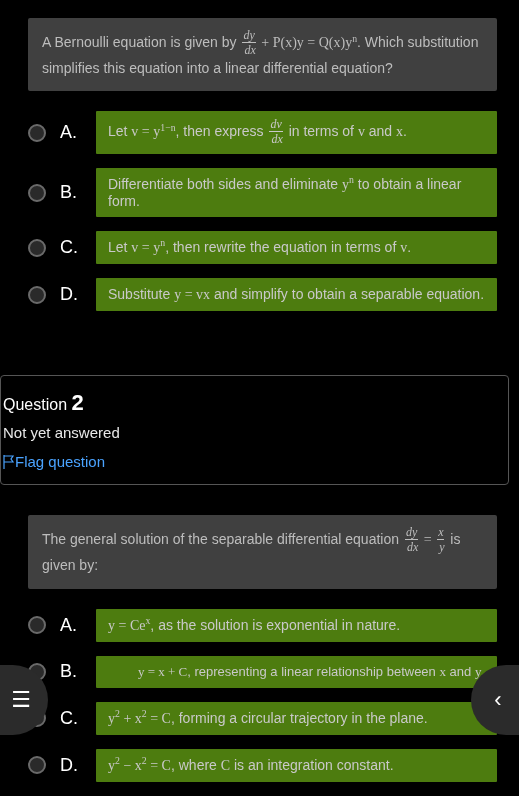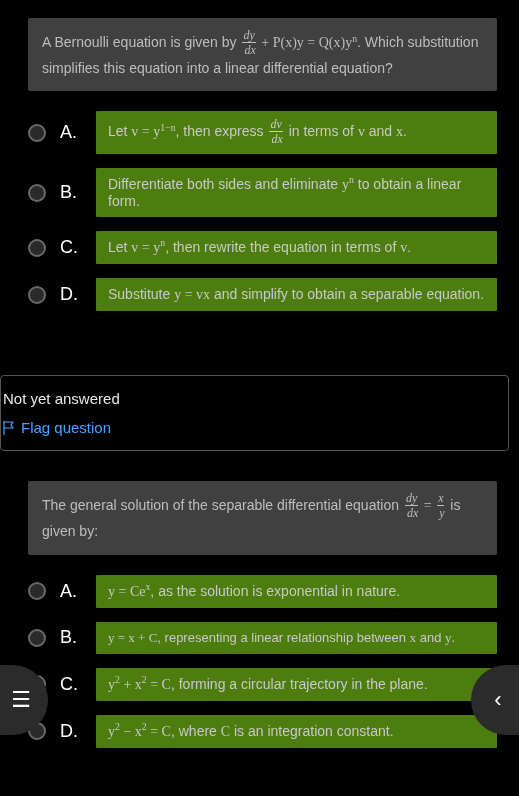--- a/index.html
+++ b/index.html
@@ -72,21 +72,20 @@
     font-size: 15px;
     color: #e8e8e8;
     margin-bottom: 12px;
   }
   .flag {
     color: #4aa3ff;
     font-size: 15px;
     cursor: pointer;
     display: flex;
     align-items: center;
-    gap: 6px;
   }
   .flag-icon {
     display: inline-block;
     width: 12px; height: 14px;
   }
   .nav-left, .nav-right {
     position: absolute;
     top: 665px;
     width: 48px;
     height: 70px;
@@ -165,20 +164,23 @@
     <div class="radio"></div>
     <div class="opt-letter">D.</div>
     <div class="opt-box">
       <span>Substitute </span><span class="math">y = vx</span><span> and simplify to obtain a separable equation.</span>
     </div>
   </div>
 
 </div>
 
 <div class="question-header">
+  <div class="qnum">
+    <span>Question </span><span class="big">2</span>
+  </div>
   <div class="notyet">Not yet answered</div>
   <div class="flag">
     <span class="flag-icon">
       <svg width="12" height="14" viewBox="0 0 12 14">
           <path d="M1 0 v14 M1 1 h9 l-2 3 l2 3 h-9" fill="none" stroke="#4aa3ff" stroke-width="1.2"></path>
         </svg>
     </span>
     <span>Flag question</span>
   </div>
 </div>
@@ -193,21 +195,21 @@
     <div class="radio"></div>
     <div class="opt-letter">A.</div>
     <div class="opt-box">
       <span class="math">y = Ce</span><sup class="math">x</sup><span>, as the solution is exponential in nature.</span>
     </div>
   </div>
 
   <div class="opt-row">
     <div class="radio"></div>
     <div class="opt-letter">B.</div>
-    <div class="opt-box" style="font-size:13px;">
+    <div class="opt-box" style="font-size:13px;text-align:right;">
       <span class="math">y = x + C</span><span>, representing a linear relationship between </span><span class="math">x</span><span> and </span><span class="math">y</span><span>.</span>
     </div>
   </div>
 
   <div class="opt-row">
     <div class="radio"></div>
     <div class="opt-letter">C.</div>
     <div class="opt-box">
       <span class="math">y</span><sup class="mathn">2</sup><span class="math"> + x</span><sup class="mathn">2</sup><span class="math"> = C</span><span>, forming a circular trajectory in the plane.</span>
     </div>

